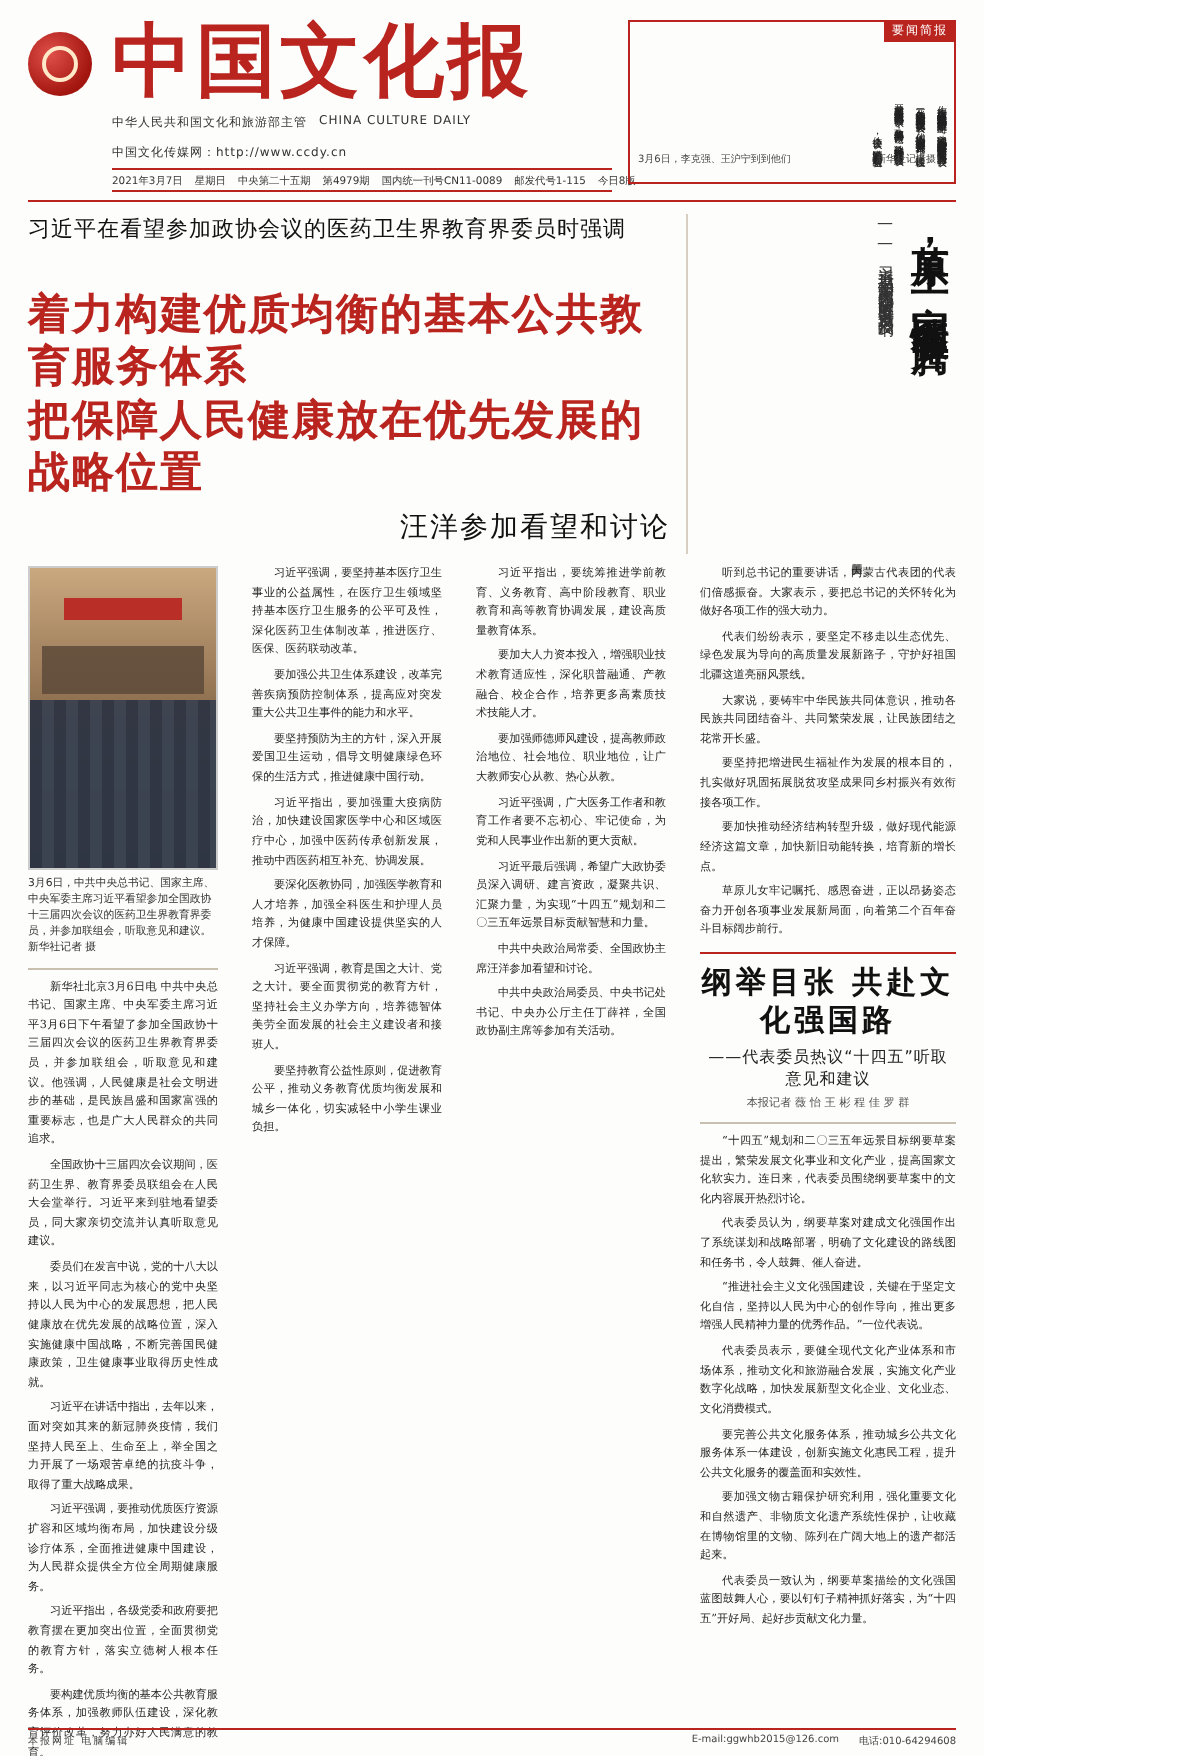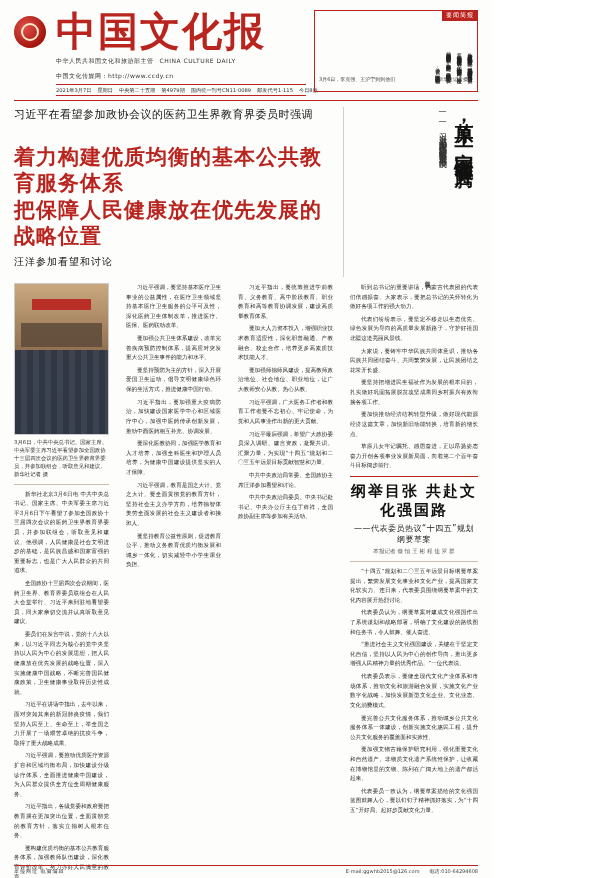--- a/index.html
+++ b/index.html
@@ -89,21 +89,21 @@
     font-size:11px;color:#111;letter-spacing:.5px;margin-bottom:22px;
     font-family:"DejaVu Serif","Liberation Serif",serif;
   }
   .headline{
     font-family:"DejaVu Serif","Liberation Serif",serif;
     color:#b9241f;font-weight:700;font-size:21px;line-height:1.25;
     letter-spacing:1px;
   }
   .headline .l2{display:block;}
   .byline{
-    text-align:left;margin-top:6px;font-size:10px;color:#111;letter-spacing:1px;
+    text-align:right;margin-top:6px;font-size:14px;color:#111;letter-spacing:1px;
     font-family:Liberation Serif, serif;
   }
   
   .feature-v{
     flex:0 0 128px;
     border-left:1px solid #d8cfc2;
     padding-left:6px;
     display:flex;
     flex-direction:row-reverse;
     gap:4px;
@@ -306,21 +306,21 @@
       <p class="para">代表们纷纷表示，要坚定不移走以生态优先、绿色发展为导向的高质量发展新路子，守护好祖国北疆这道亮丽风景线。</p>
       <p class="para">大家说，要铸牢中华民族共同体意识，推动各民族共同团结奋斗、共同繁荣发展，让民族团结之花常开长盛。</p>
       <p class="para">要坚持把增进民生福祉作为发展的根本目的，扎实做好巩固拓展脱贫攻坚成果同乡村振兴有效衔接各项工作。</p>
       <p class="para">要加快推动经济结构转型升级，做好现代能源经济这篇文章，加快新旧动能转换，培育新的增长点。</p>
       <p class="para">草原儿女牢记嘱托、感恩奋进，正以昂扬姿态奋力开创各项事业发展新局面，向着第二个百年奋斗目标阔步前行。</p>
 
       <div class="rule red"></div>
 
       <div class="sidebar-head">
         <div class="h1">纲举目张 共赴文化强国路</div>
-        <div class="h2">——代表委员热议“十四五”规划纲要草案</div>
+        <div class="h2">——代表委员热议“十四五”听取意见和建议</div>
         <div class="h3">本报记者 薇 怡 王 彬 程 佳 罗 群</div>
       </div>
       <div class="rule"></div>
 
       <p class="para">“十四五”规划和二〇三五年远景目标纲要草案提出，繁荣发展文化事业和文化产业，提高国家文化软实力。连日来，代表委员围绕纲要草案中的文化内容展开热烈讨论。</p>
       <p class="para">代表委员认为，纲要草案对建成文化强国作出了系统谋划和战略部署，明确了文化建设的路线图和任务书，令人鼓舞、催人奋进。</p>
       <p class="para">“推进社会主义文化强国建设，关键在于坚定文化自信，坚持以人民为中心的创作导向，推出更多增强人民精神力量的优秀作品。”一位代表说。</p>
       <p class="para">代表委员表示，要健全现代文化产业体系和市场体系，推动文化和旅游融合发展，实施文化产业数字化战略，加快发展新型文化企业、文化业态、文化消费模式。</p>
       <p class="para">要完善公共文化服务体系，推动城乡公共文化服务体系一体建设，创新实施文化惠民工程，提升公共文化服务的覆盖面和实效性。</p>
       <p class="para">要加强文物古籍保护研究利用，强化重要文化和自然遗产、非物质文化遗产系统性保护，让收藏在博物馆里的文物、陈列在广阔大地上的遗产都活起来。</p>

